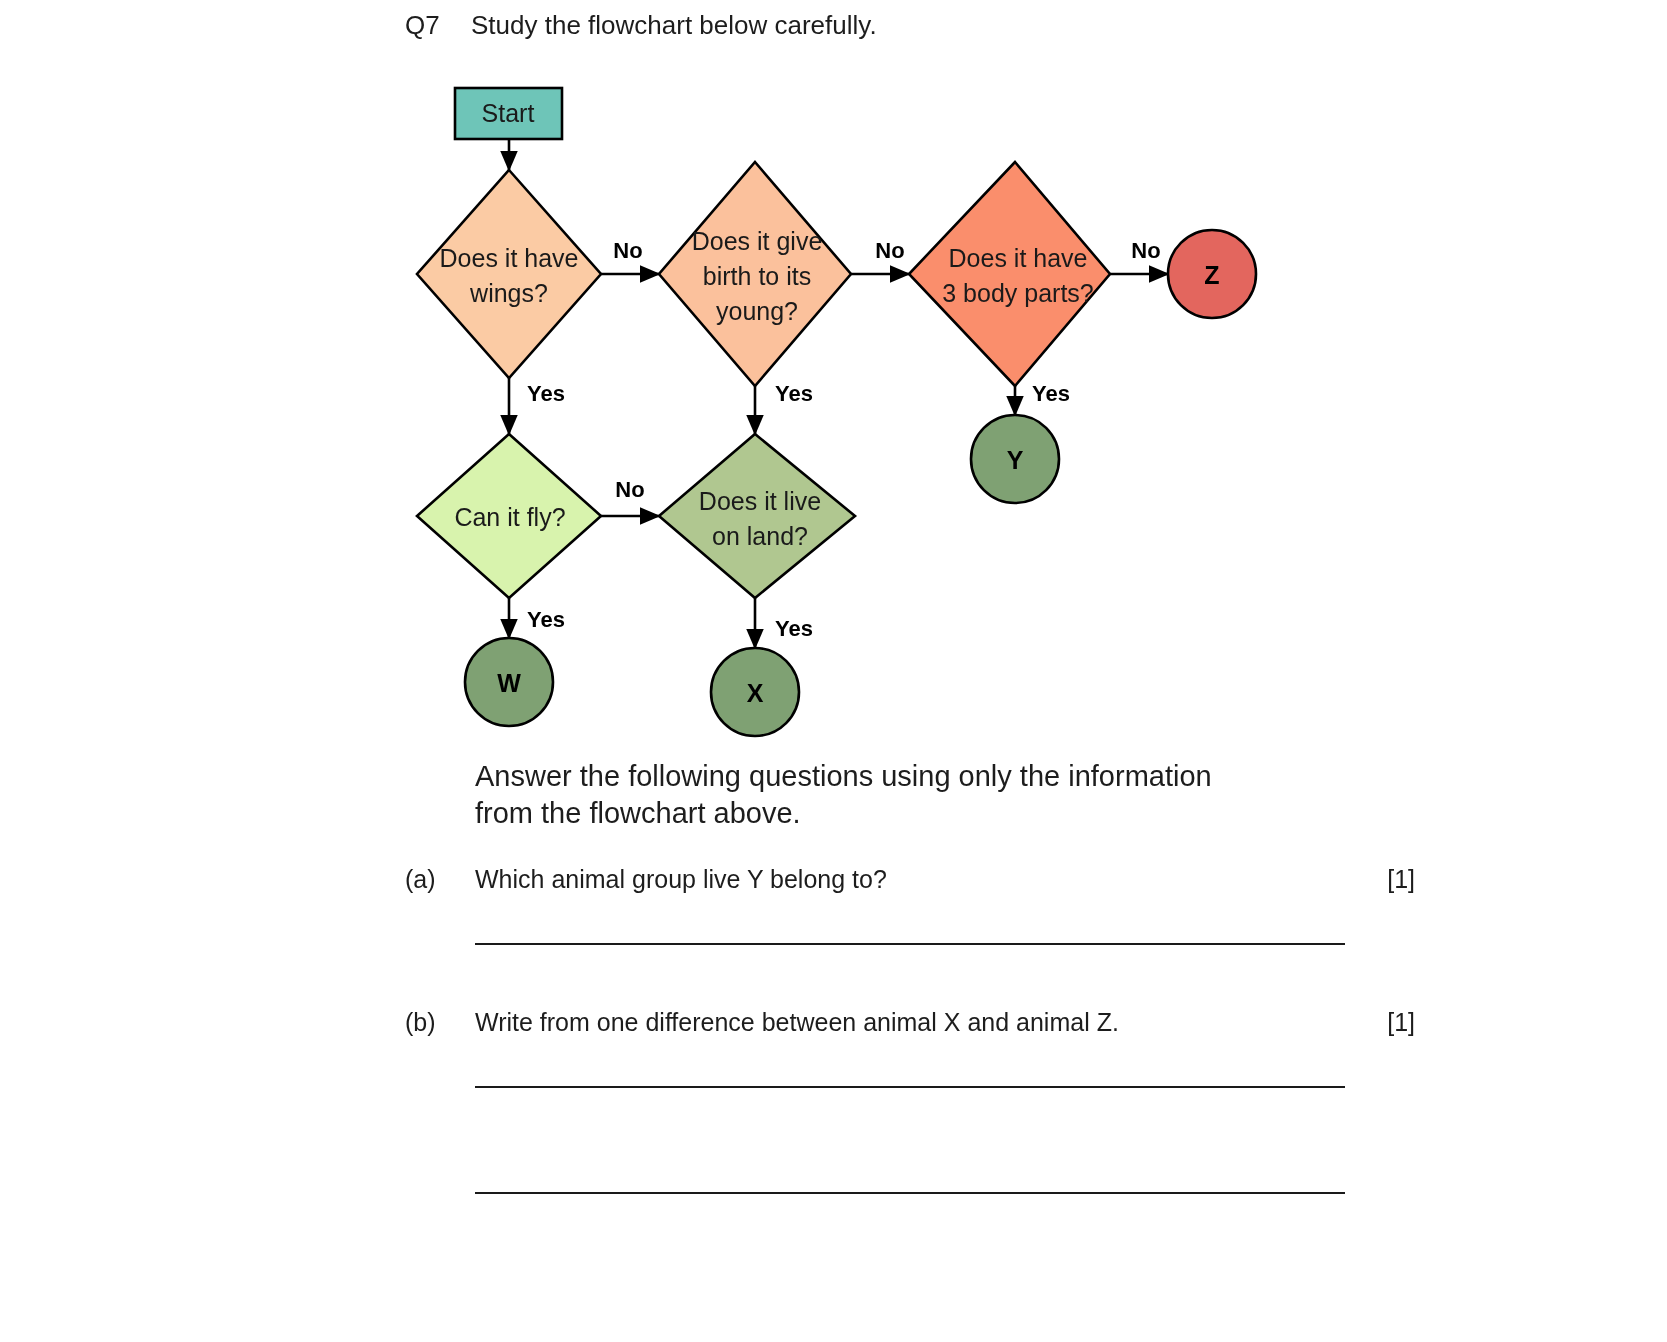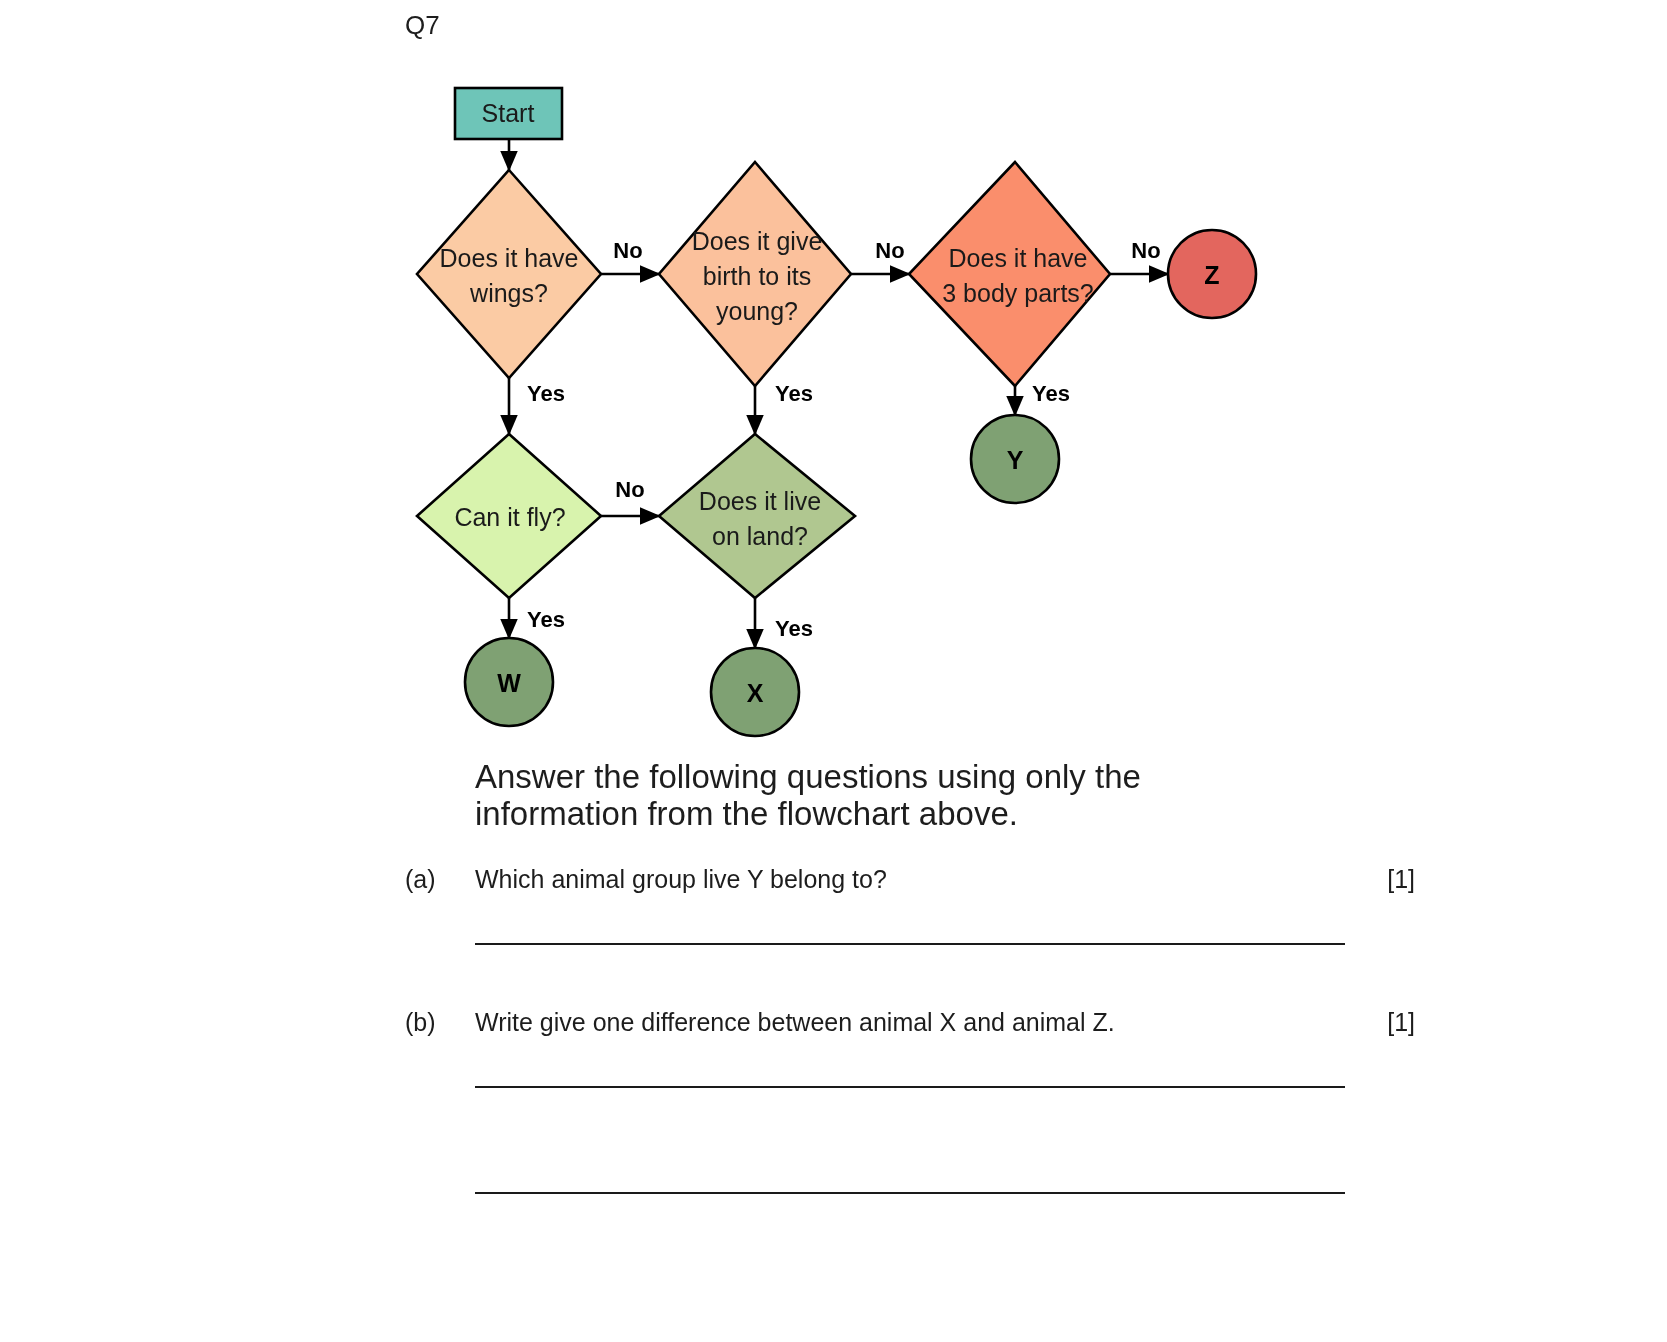--- a/index.html
+++ b/index.html
@@ -37,21 +37,21 @@
     width: 1667px;
     height: 700px;
   }
 
   
   .instruction {
     position: absolute;
     left: 475px;
     top: 758px;
     width: 800px;
-    font-size: 33px;
+    font-size: 29px;
     line-height: 37px;
     color: #1d1d1d;
   }
 
   .qitem {
     position: absolute;
     left: 405px;
     width: 1010px;
     font-size: 25px;
     color: #1d1d1d;
@@ -66,20 +66,21 @@
     position: absolute;
     height: 0;
     border-top: 2px solid #1a1a1a;
   }
 </style>
 </head>
 <body>
 
 <div class="qhead">
   <span class="qnum">Q7</span>
+  <span class="qtext">Study the flowchart below carefully.</span>
 </div>
 
 <svg id="flowchart-canvas" viewBox="0 0 1667 700">
 
   <defs>
     <marker id="arrowhead" markerWidth="9" markerHeight="9" refX="7.4" refY="3.4" orient="auto" markerUnits="strokeWidth">
       <path d="M0,0 L8,3.4 L0,6.8 z" fill="#000000"></path>
     </marker>
   </defs>
 
@@ -179,17 +180,17 @@
 
 <div class="qitem" style="top:865px;">
   <span class="label">(a)</span>
   <span class="qbody">Which animal group live Y belong to?</span>
   <span class="marks">[1]</span>
 </div>
 <div class="answer-line" style="left:475px; top:943px; width:870px;"></div>
 
 <div class="qitem" style="top:1008px;">
   <span class="label">(b)</span>
-  <span class="qbody">Write give one difference between animal X and animal Z.</span>
+  <span class="qbody">Write from one difference between animal X and animal Z.</span>
   <span class="marks">[1]</span>
 </div>
 <div class="answer-line" style="left:475px; top:1086px; width:870px;"></div>
 <div class="answer-line" style="left:475px; top:1192px; width:870px;"></div>
 
 </body></html>

